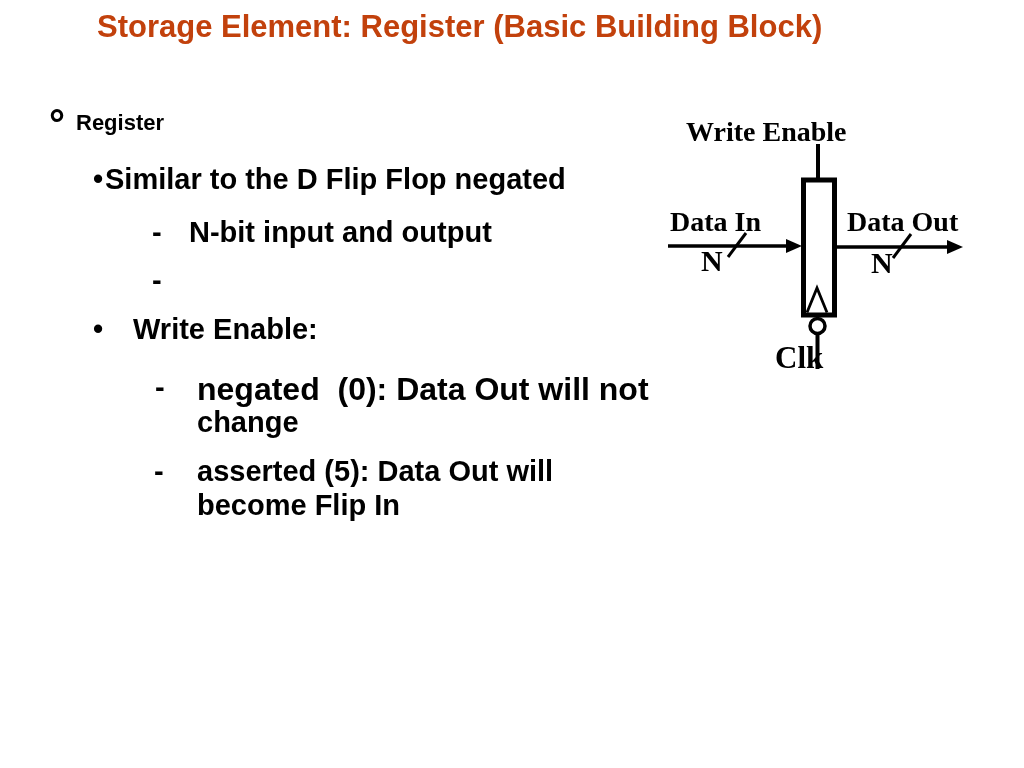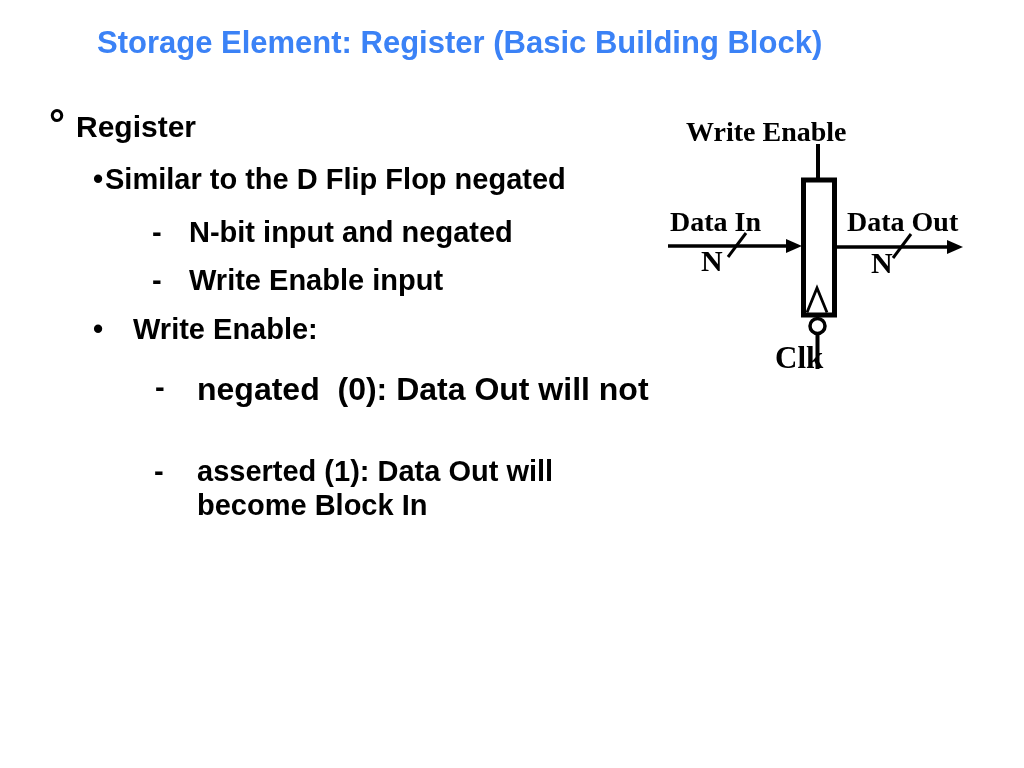--- a/index.html
+++ b/index.html
@@ -6,24 +6,24 @@
   .slide {
     position: relative;
     width: 1024px;
     height: 768px;
     background: #ffffff;
     overflow: hidden;
     font-family: "Liberation Sans", sans-serif;
   }
   .abs { position: absolute; white-space: pre; font-weight: bold; color: #000000; line-height: 1.15; }
   
-  #t   { left: 97px;  top: 25px;  font-size: 31px; color: #3b82f6; text-align: center; }
+  #t   { left: 97px;  top: 9px;  font-size: 31px; color: #c2410c; text-align: center; }
   
   #m1  { left: 49px;  top: 101px; font-size: 40px; }
-  #x1  { left: 76px;  top: 110px; font-size: 30px; }
+  #x1  { left: 76px;  top: 110px; font-size: 22px; }
   
   #m2  { left: 93px;  top: 163px; font-size: 29px; }
   #x2  { left: 105px; top: 163px; font-size: 29px; }
   #m5  { left: 93px;  top: 313px; font-size: 29px; }
   #x5  { left: 105px; top: 313px; font-size: 29px; margin-left: 28px; }
   
   #m3  { left: 152px; top: 216px; font-size: 29px; }
   #x3  { left: 189px; top: 216px; font-size: 29px; }
   #m4  { left: 152px; top: 264px; font-size: 29px; }
   #x4  { left: 189px; top: 264px; font-size: 29px; }
@@ -48,34 +48,34 @@
 
   <div id="t" class="abs">Storage Element: Register (Basic Building Block)</div>
 
   <span id="m1" class="abs">°</span>
   <span id="x1" class="abs">Register</span>
 
   <span id="m2" class="abs">•</span>
   <span id="x2" class="abs">Similar to the D Flip Flop negated</span>
 
   <span id="m3" class="abs">-</span>
-  <span id="x3" class="abs">N-bit input and negated</span>
+  <span id="x3" class="abs">N-bit input and output</span>
 
   <span id="m4" class="abs">-</span>
-  <span id="x4" class="abs">Write Enable input</span>
 
   <span id="m5" class="abs">•</span>
   <span id="x5" class="abs">Write Enable:</span>
 
   <span id="m6" class="abs">-</span>
   <span id="x6a" class="abs">negated  (0): Data Out will not</span>
+  <span id="x6b" class="abs">change</span>
 
   <span id="m7" class="abs">-</span>
-  <span id="x7a" class="abs">asserted (1): Data Out will</span>
-  <span id="x7b" class="abs">become Block In</span>
+  <span id="x7a" class="abs">asserted (5): Data Out will</span>
+  <span id="x7b" class="abs">become Flip In</span>
 
   <svg id="diagram" viewBox="650 108 360 272" xmlns="http://www.w3.org/2000/svg">
 
     <text class="dtext" x="686" y="141" font-size="28">Write Enable</text>
     <line x1="818" y1="144" x2="818" y2="182" stroke="#000" stroke-width="4"></line>
 
     <rect x="803.5" y="180" width="31" height="135" fill="#ffffff" stroke="#000" stroke-width="5"></rect>
 
     <text class="dtext" x="670" y="231" font-size="28">Data In</text>
     <line x1="668" y1="246" x2="789" y2="246" stroke="#000" stroke-width="3.5"></line>

